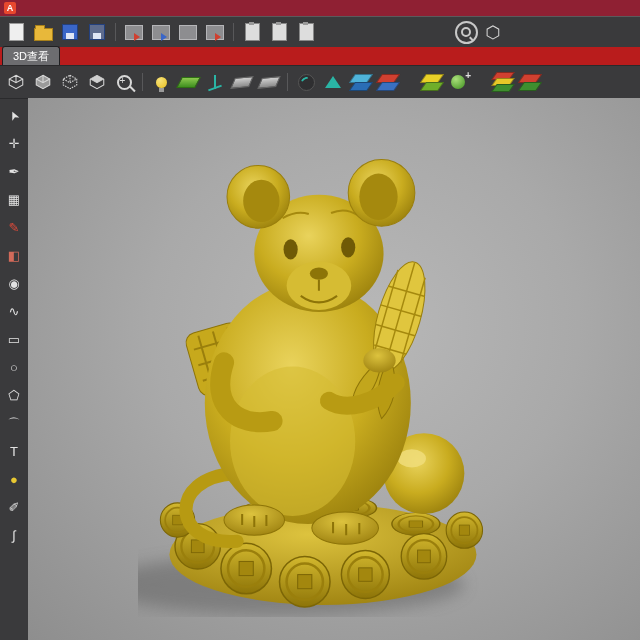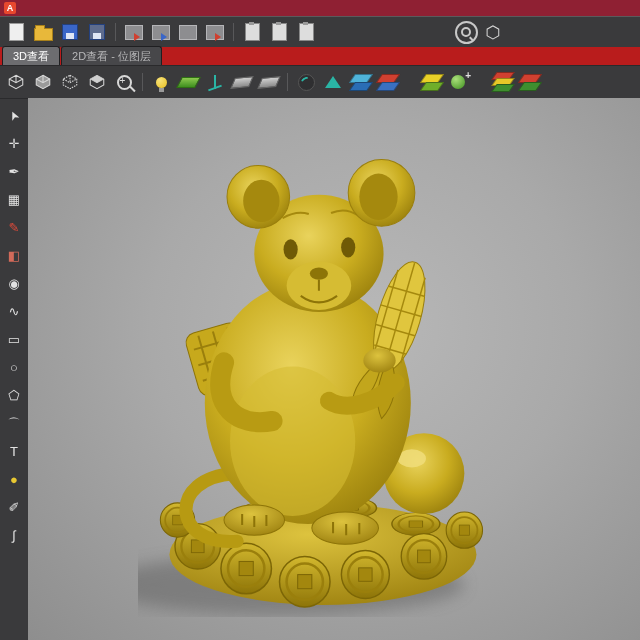--- a/index.html
+++ b/index.html
@@ -141,21 +141,20 @@
     <div class="ibtn">
         <span class="ic-magcircle"></span>
       </div>
     <div class="ibtn">
         <span class="ic-hex">⬡</span>
       </div>
   </div>
 
   <div class="tabbar">
     <div class="tab active"><span>3D查看</span></div>
-    <div class="tab"><span>2D查看 - 位图层</span></div>
   </div>
 
   <div class="toolbar t2">
     <div class="ibtn">
       <svg class="cube" width="18" height="18" viewBox="0 0 24 24">
           <path d="M12 3 21 8v8l-9 5-9-5V8z M12 3v10 M3 8l9 5 9-5" fill="none" stroke="#d8d8d8" stroke-width="1.4"></path>
         </svg>
     </div>
     <div class="ibtn">
       <svg class="cube" width="18" height="18" viewBox="0 0 24 24">

